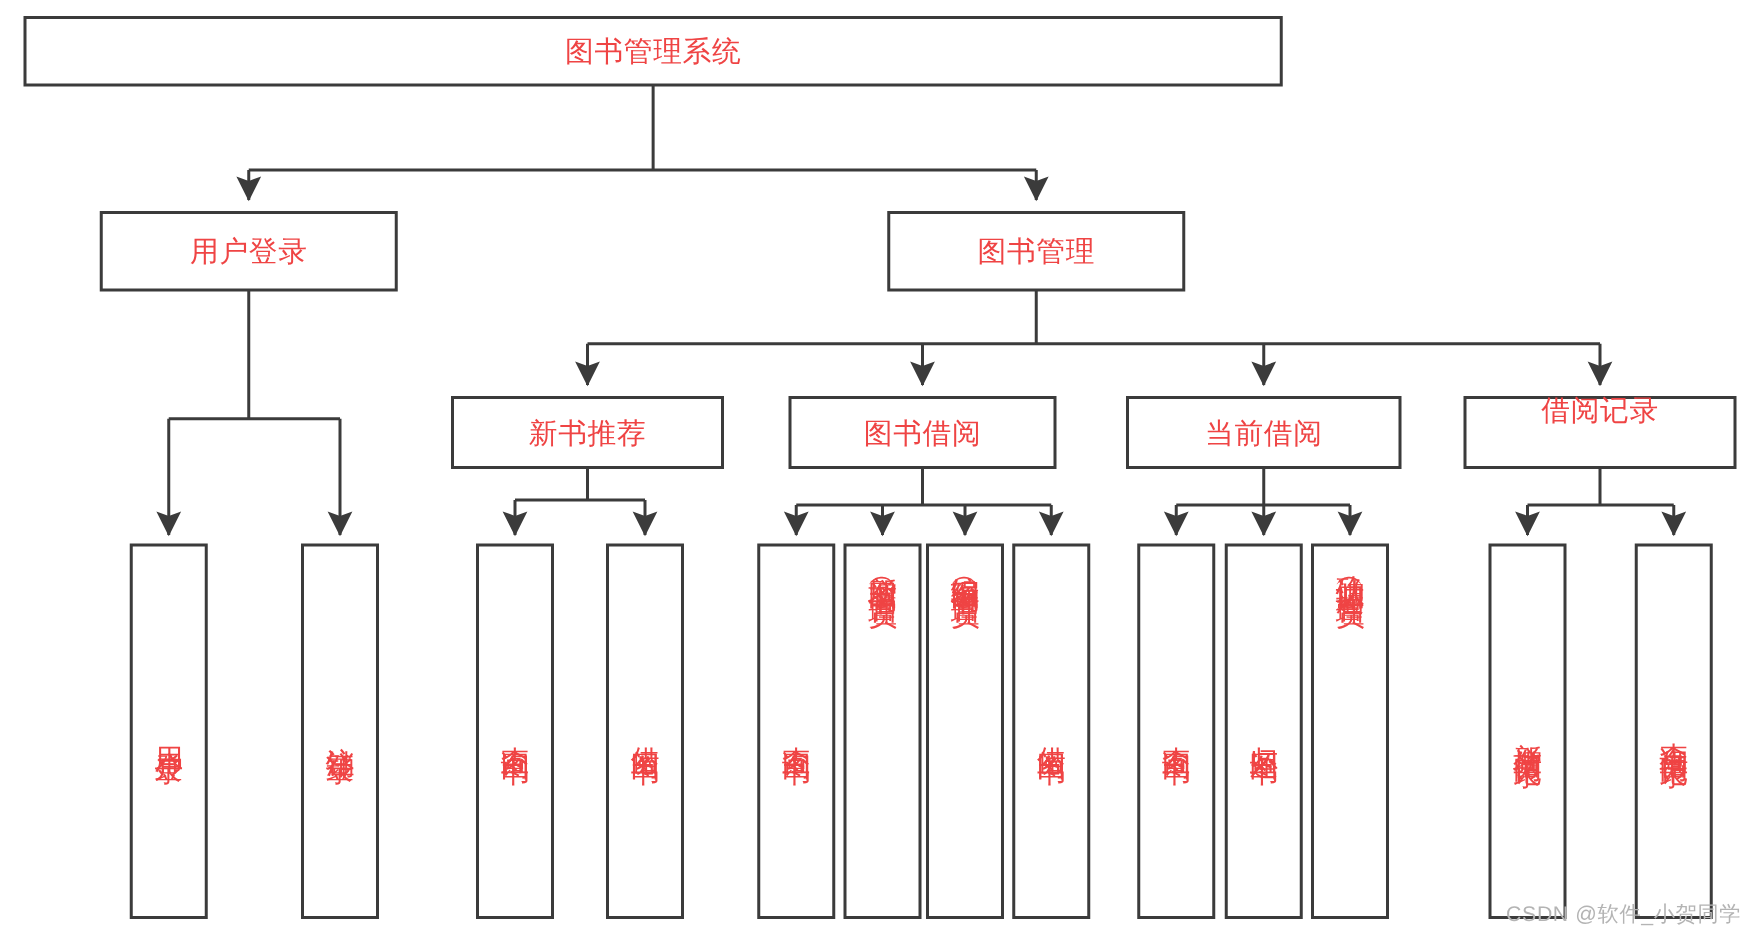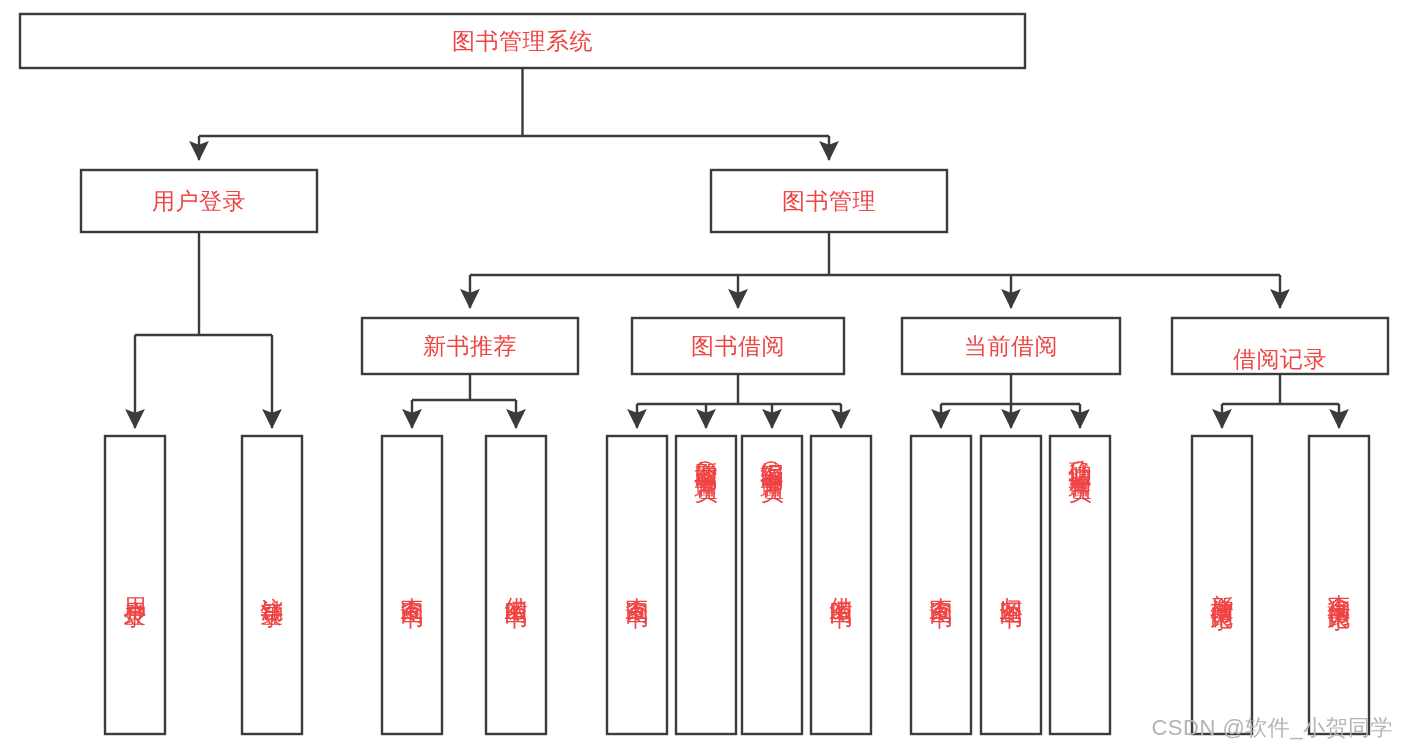--- a/index.html
+++ b/index.html
@@ -67,21 +67,21 @@
   }
   .node-label.vertical.top-aligned {
     justify-content: flex-start;
     padding-top: 6px;
     box-sizing: border-box;
   }
   .watermark {
     position: absolute;
     right: 12px;
     bottom: 4px;
-    font-size: 22px;
+    font-size: 17px;
     color: #b4b4b4;
     letter-spacing: 0.5px;
     white-space: nowrap;
   }
 </style>
 </head>
 <body>
 
 <div id="diagram-root">
 
@@ -164,21 +164,21 @@
   </svg>
 
   <div class="node-label horizontal" style="left:20px; top:14px; width:1005px; height:54px;">图书管理系统</div>
 
   <div class="node-label horizontal" style="left:81px; top:170px; width:236px; height:62px;">用户登录</div>
   <div class="node-label horizontal" style="left:362px; top:318px; width:216px; height:56px;">新书推荐</div>
 
   <div class="node-label horizontal" style="left:711px; top:170px; width:236px; height:62px;">图书管理</div>
   <div class="node-label horizontal" style="left:902px; top:318px; width:218px; height:56px;">当前借阅</div>
   <div class="node-label horizontal" style="left:632px; top:318px; width:212px; height:56px;">图书借阅</div>
-  <div class="node-label horizontal" style="left:1172px; top:331px; width:216px; height:56px;">借阅记录</div>
+  <div class="node-label horizontal" style="left:1172px; top:300px; width:216px; height:56px;">借阅记录</div>
 
   <div class="node-label vertical" style="left:105px; top:436px; width:60px; height:298px;">用户登录</div>
   <div class="node-label vertical" style="left:242px; top:436px; width:60px; height:298px;">注销登录</div>
 
   <div class="node-label vertical" style="left:382px; top:436px; width:60px; height:298px;">查询图书</div>
   <div class="node-label vertical" style="left:486px; top:436px; width:60px; height:298px;">借阅图书</div>
 
   <div class="node-label vertical" style="left:607px; top:436px; width:60px; height:298px;">查询图书</div>
   <div class="node-label vertical top-aligned" style="left:676px; top:436px; width:60px; height:298px;">新增图书（管理员）</div>
   <div class="node-label vertical top-aligned" style="left:742px; top:436px; width:60px; height:298px;">编辑图书（管理员）</div>

